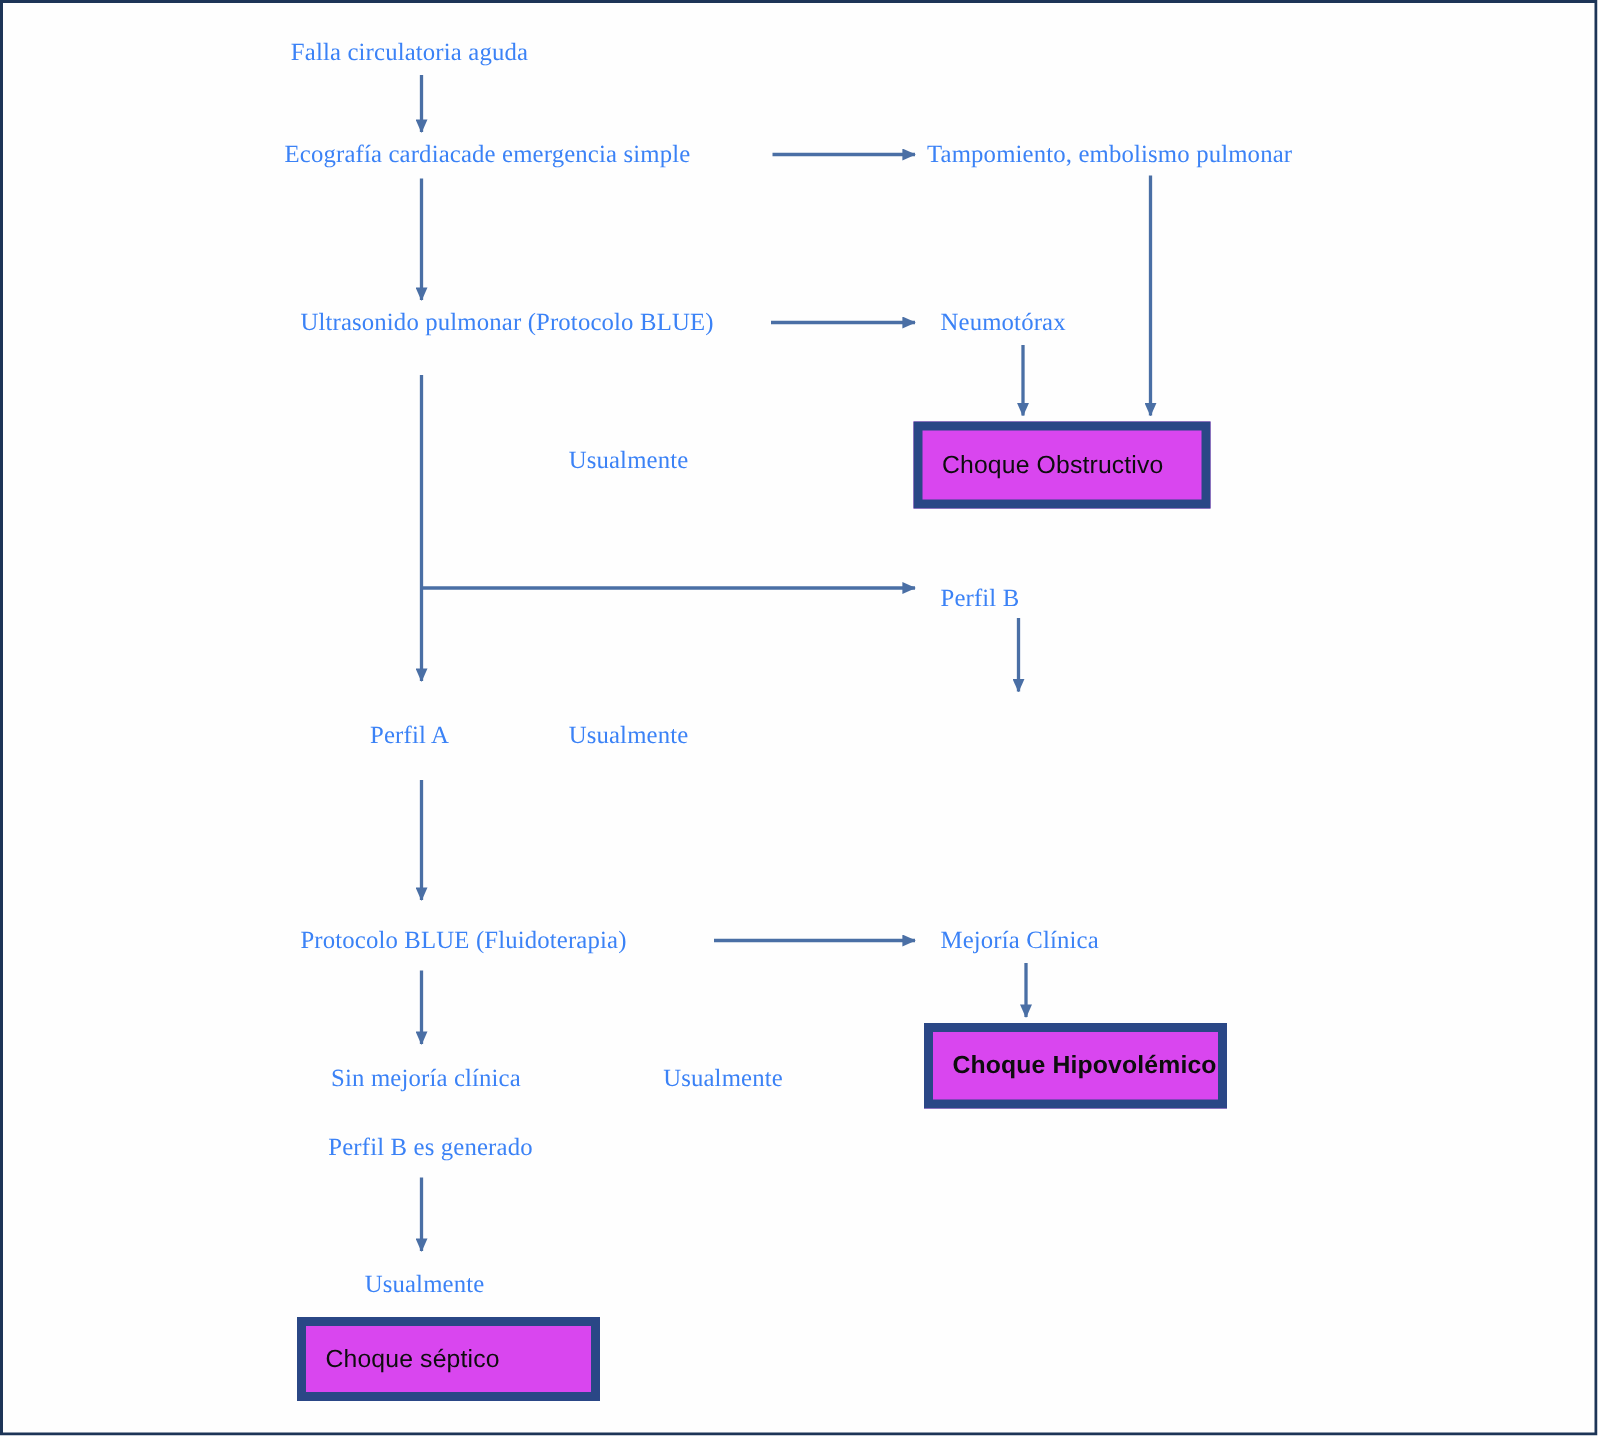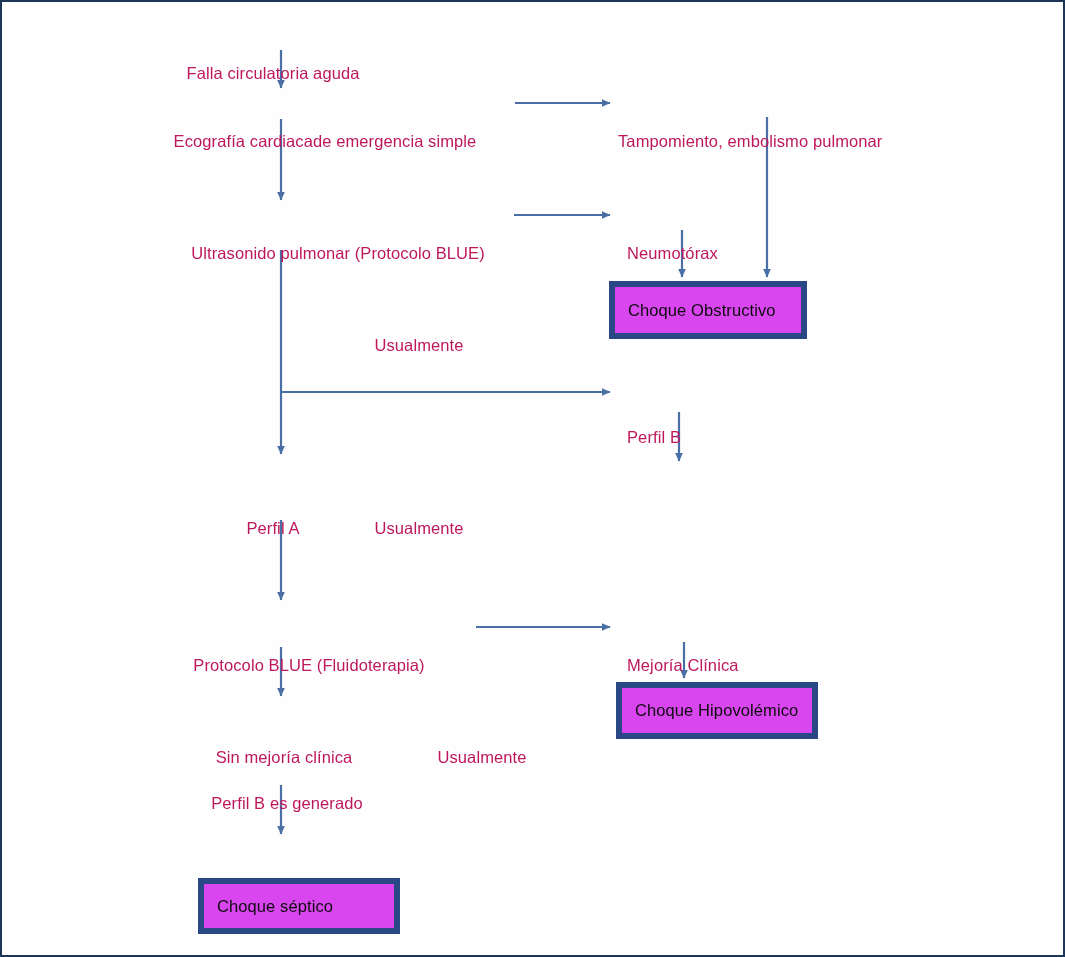--- a/index.html
+++ b/index.html
@@ -21,27 +21,26 @@
   }
   #flow-svg {
     position: absolute;
     left: 0;
     top: 0;
     width: 1065px;
     height: 957px;
   }
   .node-label {
     position: absolute;
-    font-family: Liberation Sans, sans-serif;
+    font-family: Liberation Serif, serif;
     font-size: 16.5px;
-    color: #be185d;
+    color: #3b82f6;
     white-space: nowrap;
     line-height: 1.1;
     letter-spacing: 0.1px;
-    margin-top: 38px;
   }
   .node-label.center {
     transform: translateX(-50%);
     text-align: center;
   }
   .term-box {
     position: absolute;
     box-sizing: border-box;
     border: 6px solid #2a4786;
     background: #d946ef;
@@ -129,21 +128,21 @@
 
   <div class="node-label center" style="left:285px; top:754px;">Perfil B es generado</div>
 
   <div class="node-label center" style="left:281px; top:845px;">Usualmente</div>
 
   <div class="term-box" style="left:607px; top:279px; width:198px; height:58px;">
     <span class="term-text">Choque Obstructivo</span>
   </div>
 
 
-  <div class="term-box" style="left:614px; top:680px; width:202px; height:57px;">
+  <div class="term-box" style="left:614px; top:680px; width:202px; height:57px;font-weight:bold;">
     <span class="term-text">Choque Hipovolémico</span>
   </div>
 
   <div class="term-box" style="left:196px; top:876px; width:202px; height:56px;align-items:center;">
     <span class="term-text">Choque séptico</span>
   </div>
 
 </div>
 
 </body></html>

